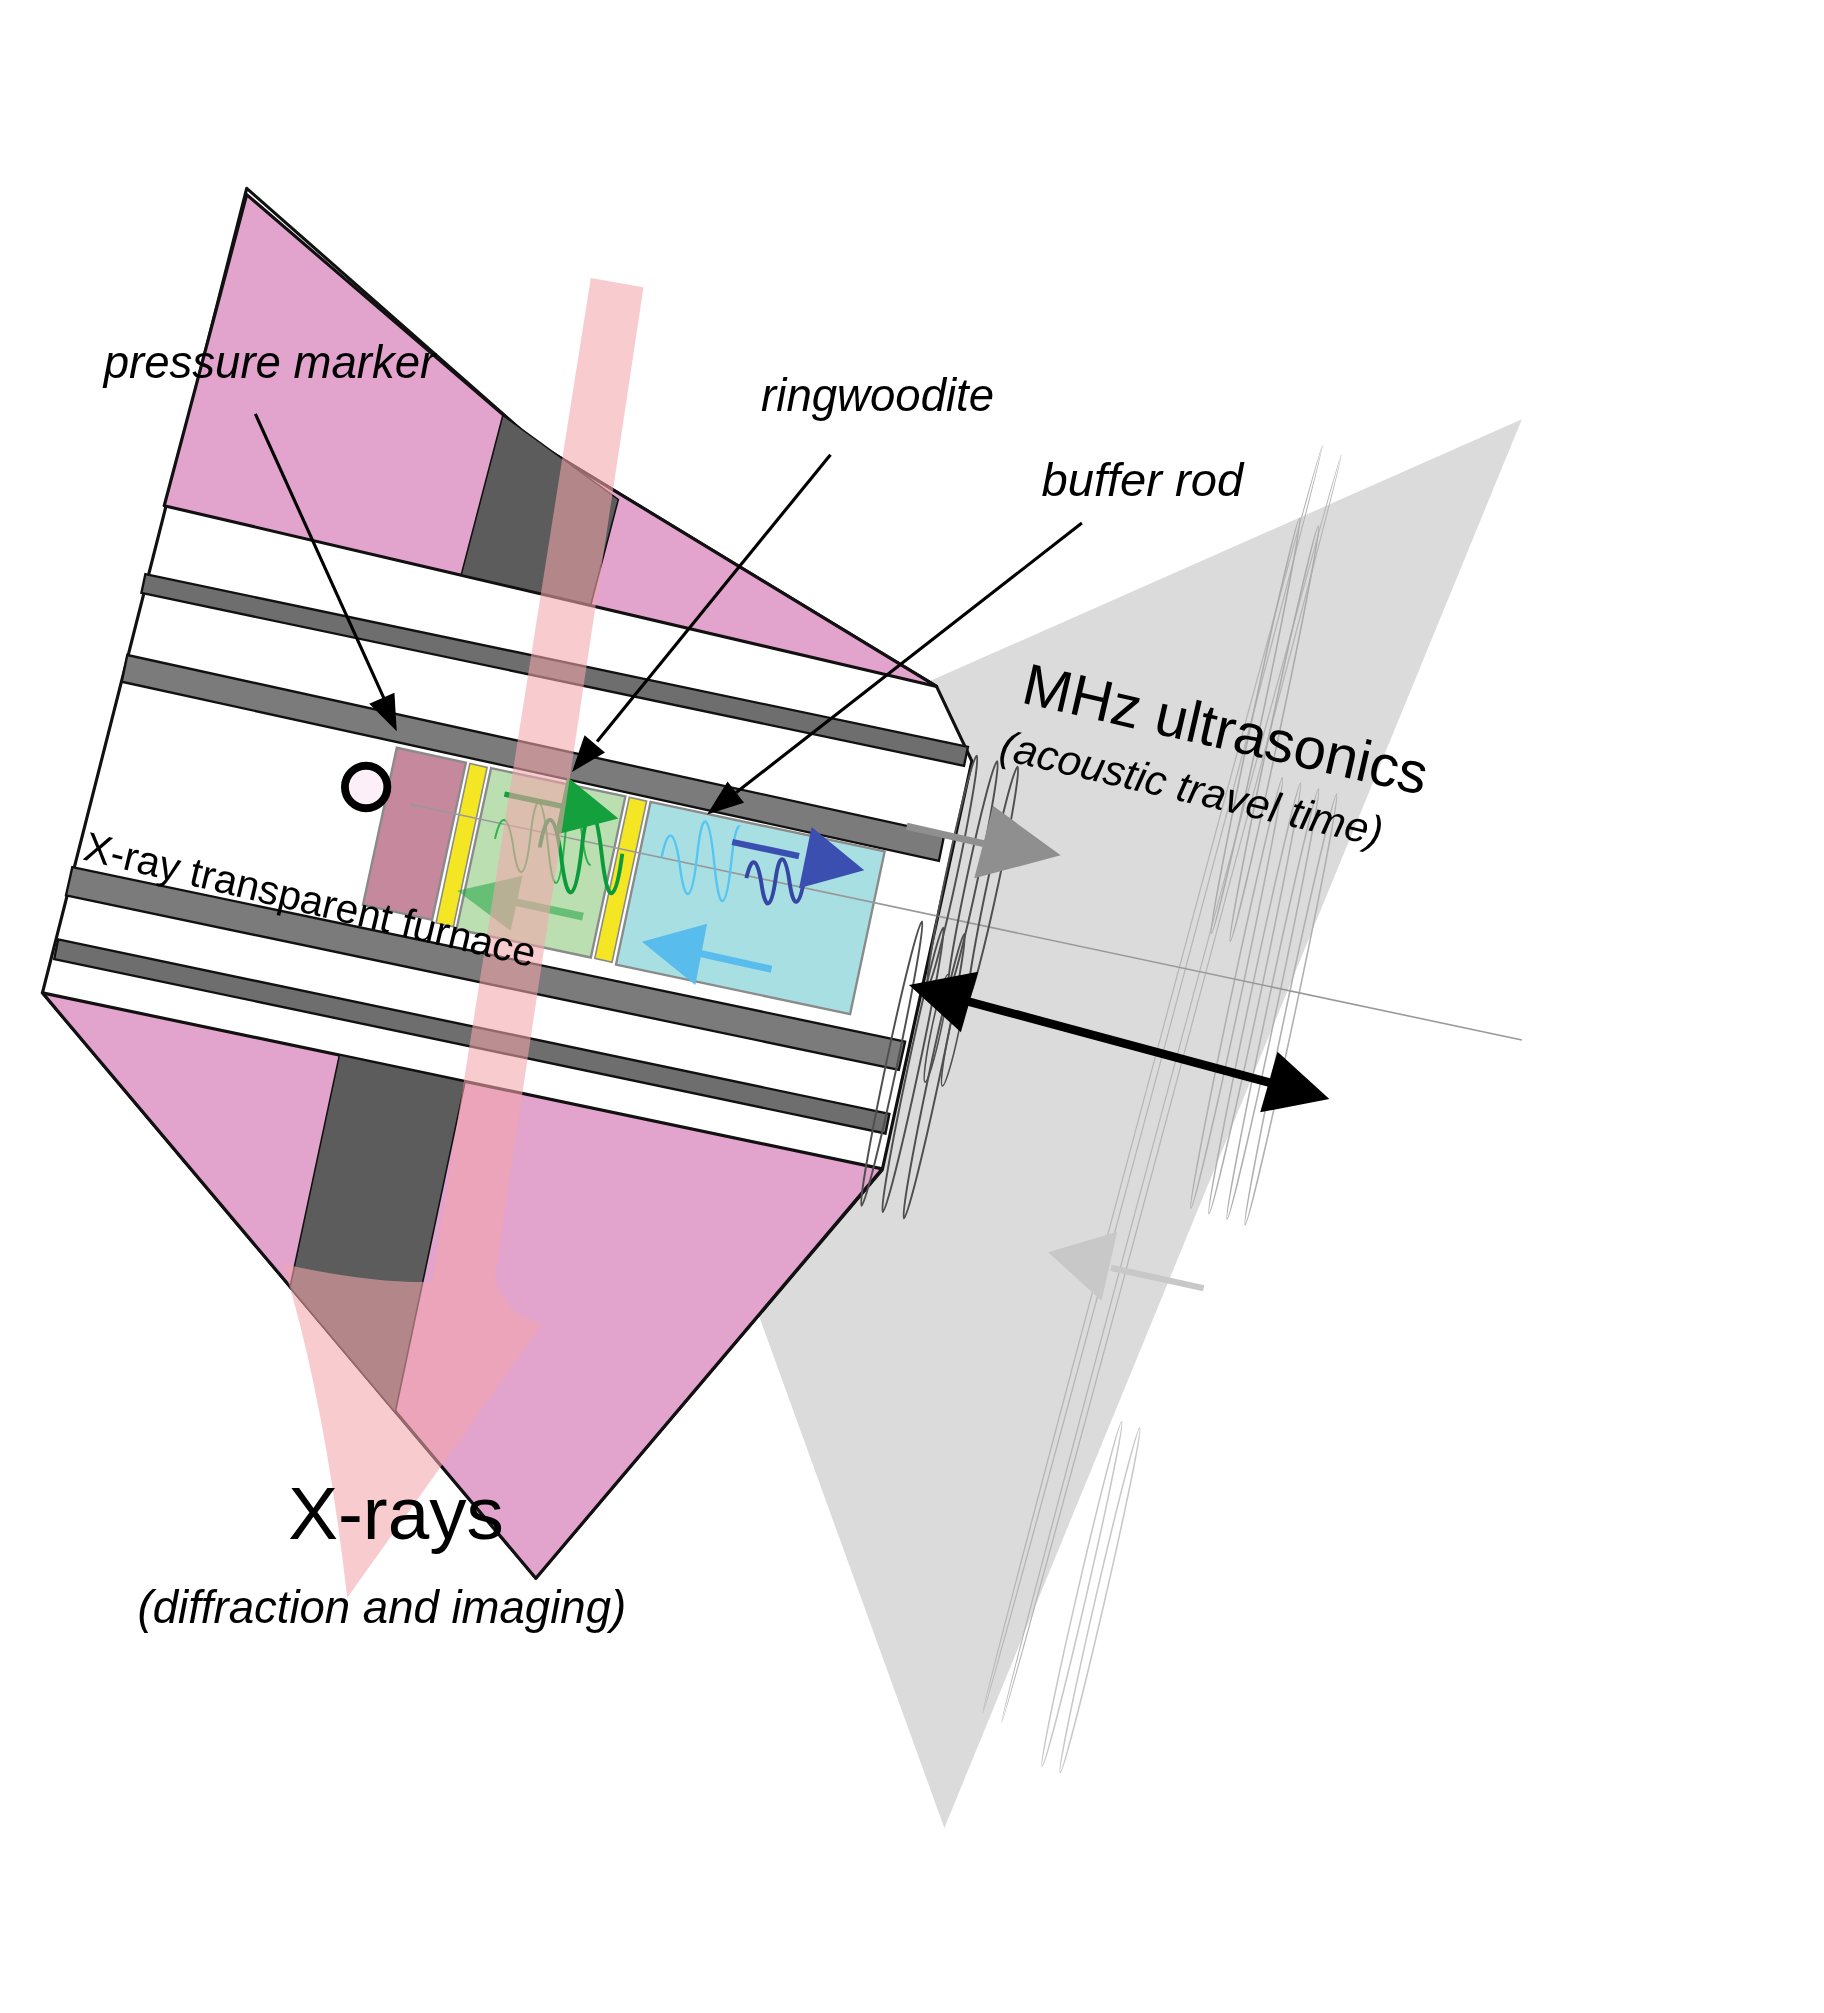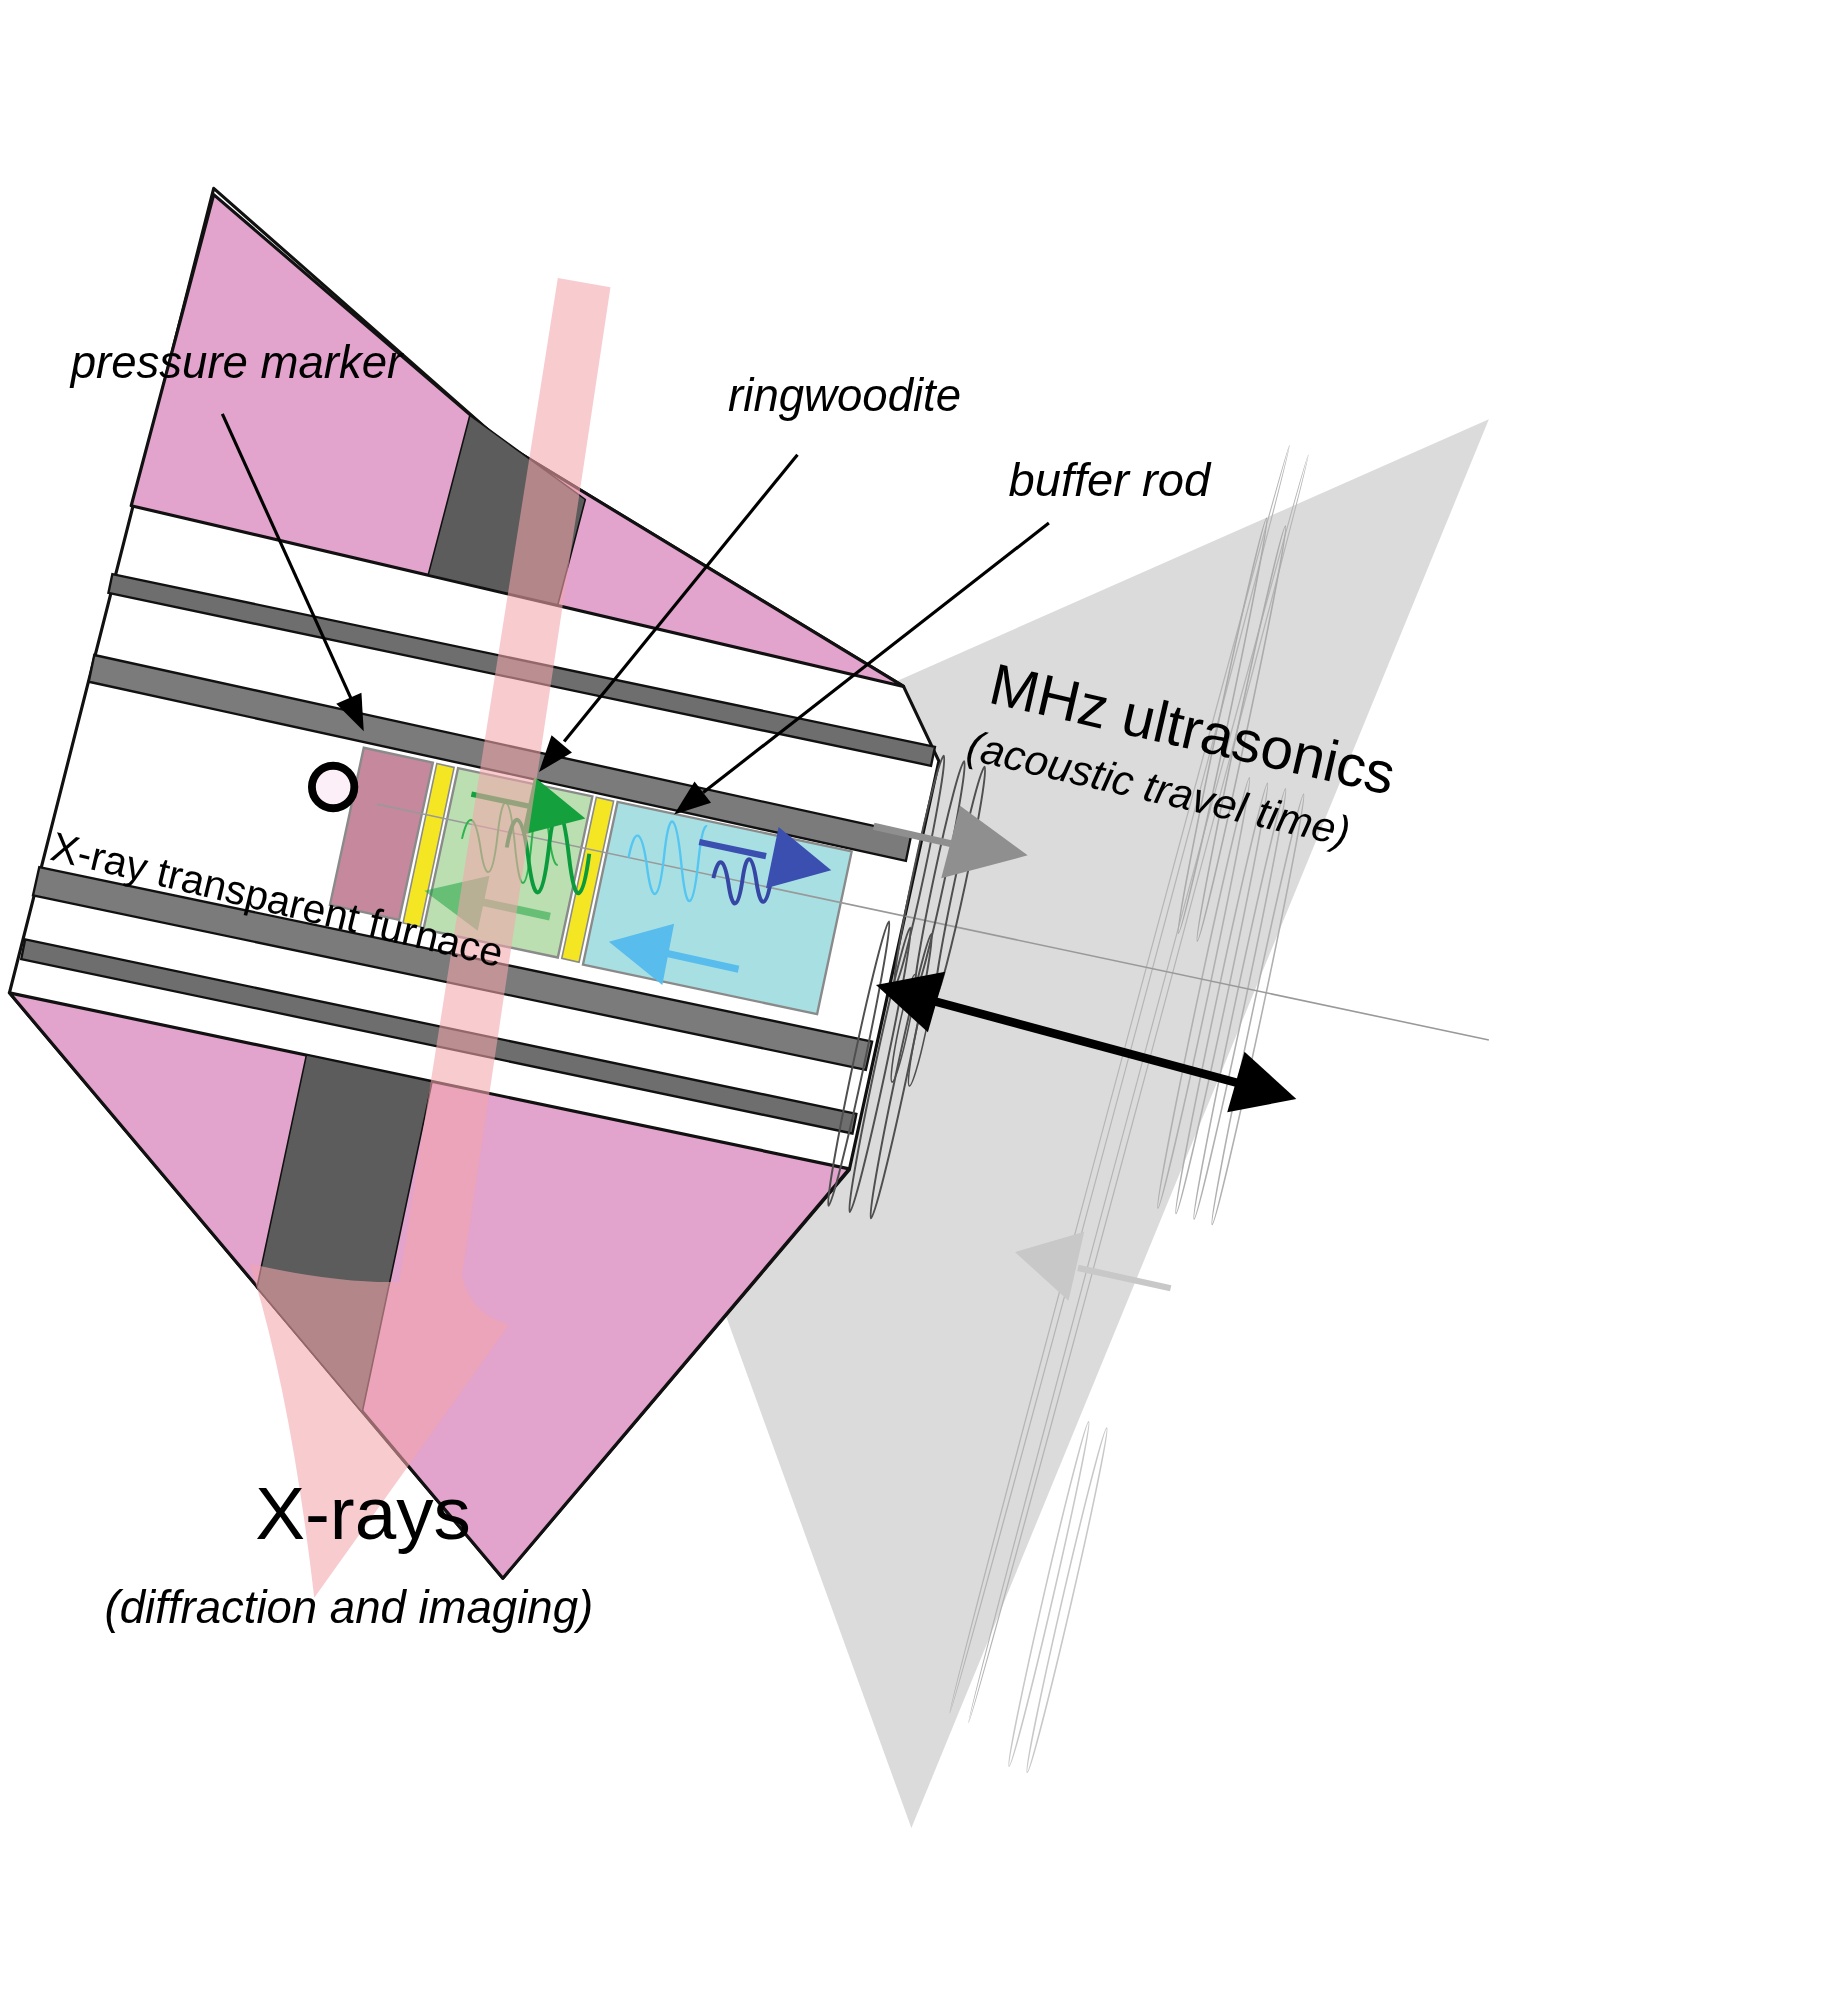--- a/index.html
+++ b/index.html
@@ -1,16 +1,16 @@
 <!DOCTYPE html>
 <html style="--anvil-pink: #E2A3CC; --marker-rose: #C5889D; --gasket-yellow: #F5E623; --ringwoodite-green: #BCDFB2; --buffer-cyan: #A8DFE3; --furnace-gray: #6E6E6E; --furnace-gray-thick: #7B7B7B; --anvil-slot-gray: #5C5C5C; --plane-gray: #DBDBDB; --beam-pink: #F3A6AC; --green-arrow: #14A03C; --green-wave: #2EB34C; --dark-green-wave: #0B9B3C; --blue-arrow: #3A4FB0; --cyan-arrow: #58BCEC; --cyan-wave: #55C6F2; --blue-wave: #3646A5; --outline-black: #111111;"><head>
 <meta charset="utf-8">
 <style>
   html,body{margin:0;padding:0;background:#fff;}
-  .stage{position:relative;width:1492px;height:2014px;overflow:hidden;background:#fff;}
+  .stage{position:relative;width:1492px;height:2014px;overflow:hidden;background:#fff;padding-left:33px;}
   svg{display:block;width:100%;height:100%;}
   text{font-family:"Liberation Sans","DejaVu Sans",sans-serif;fill:#000;}
   .lbl-italic{font-style:italic;}
 </style>
 </head>
 <body>
 
 <div class="stage">
 <svg viewBox="0 0 1899 2096" xmlns="http://www.w3.org/2000/svg">
 

